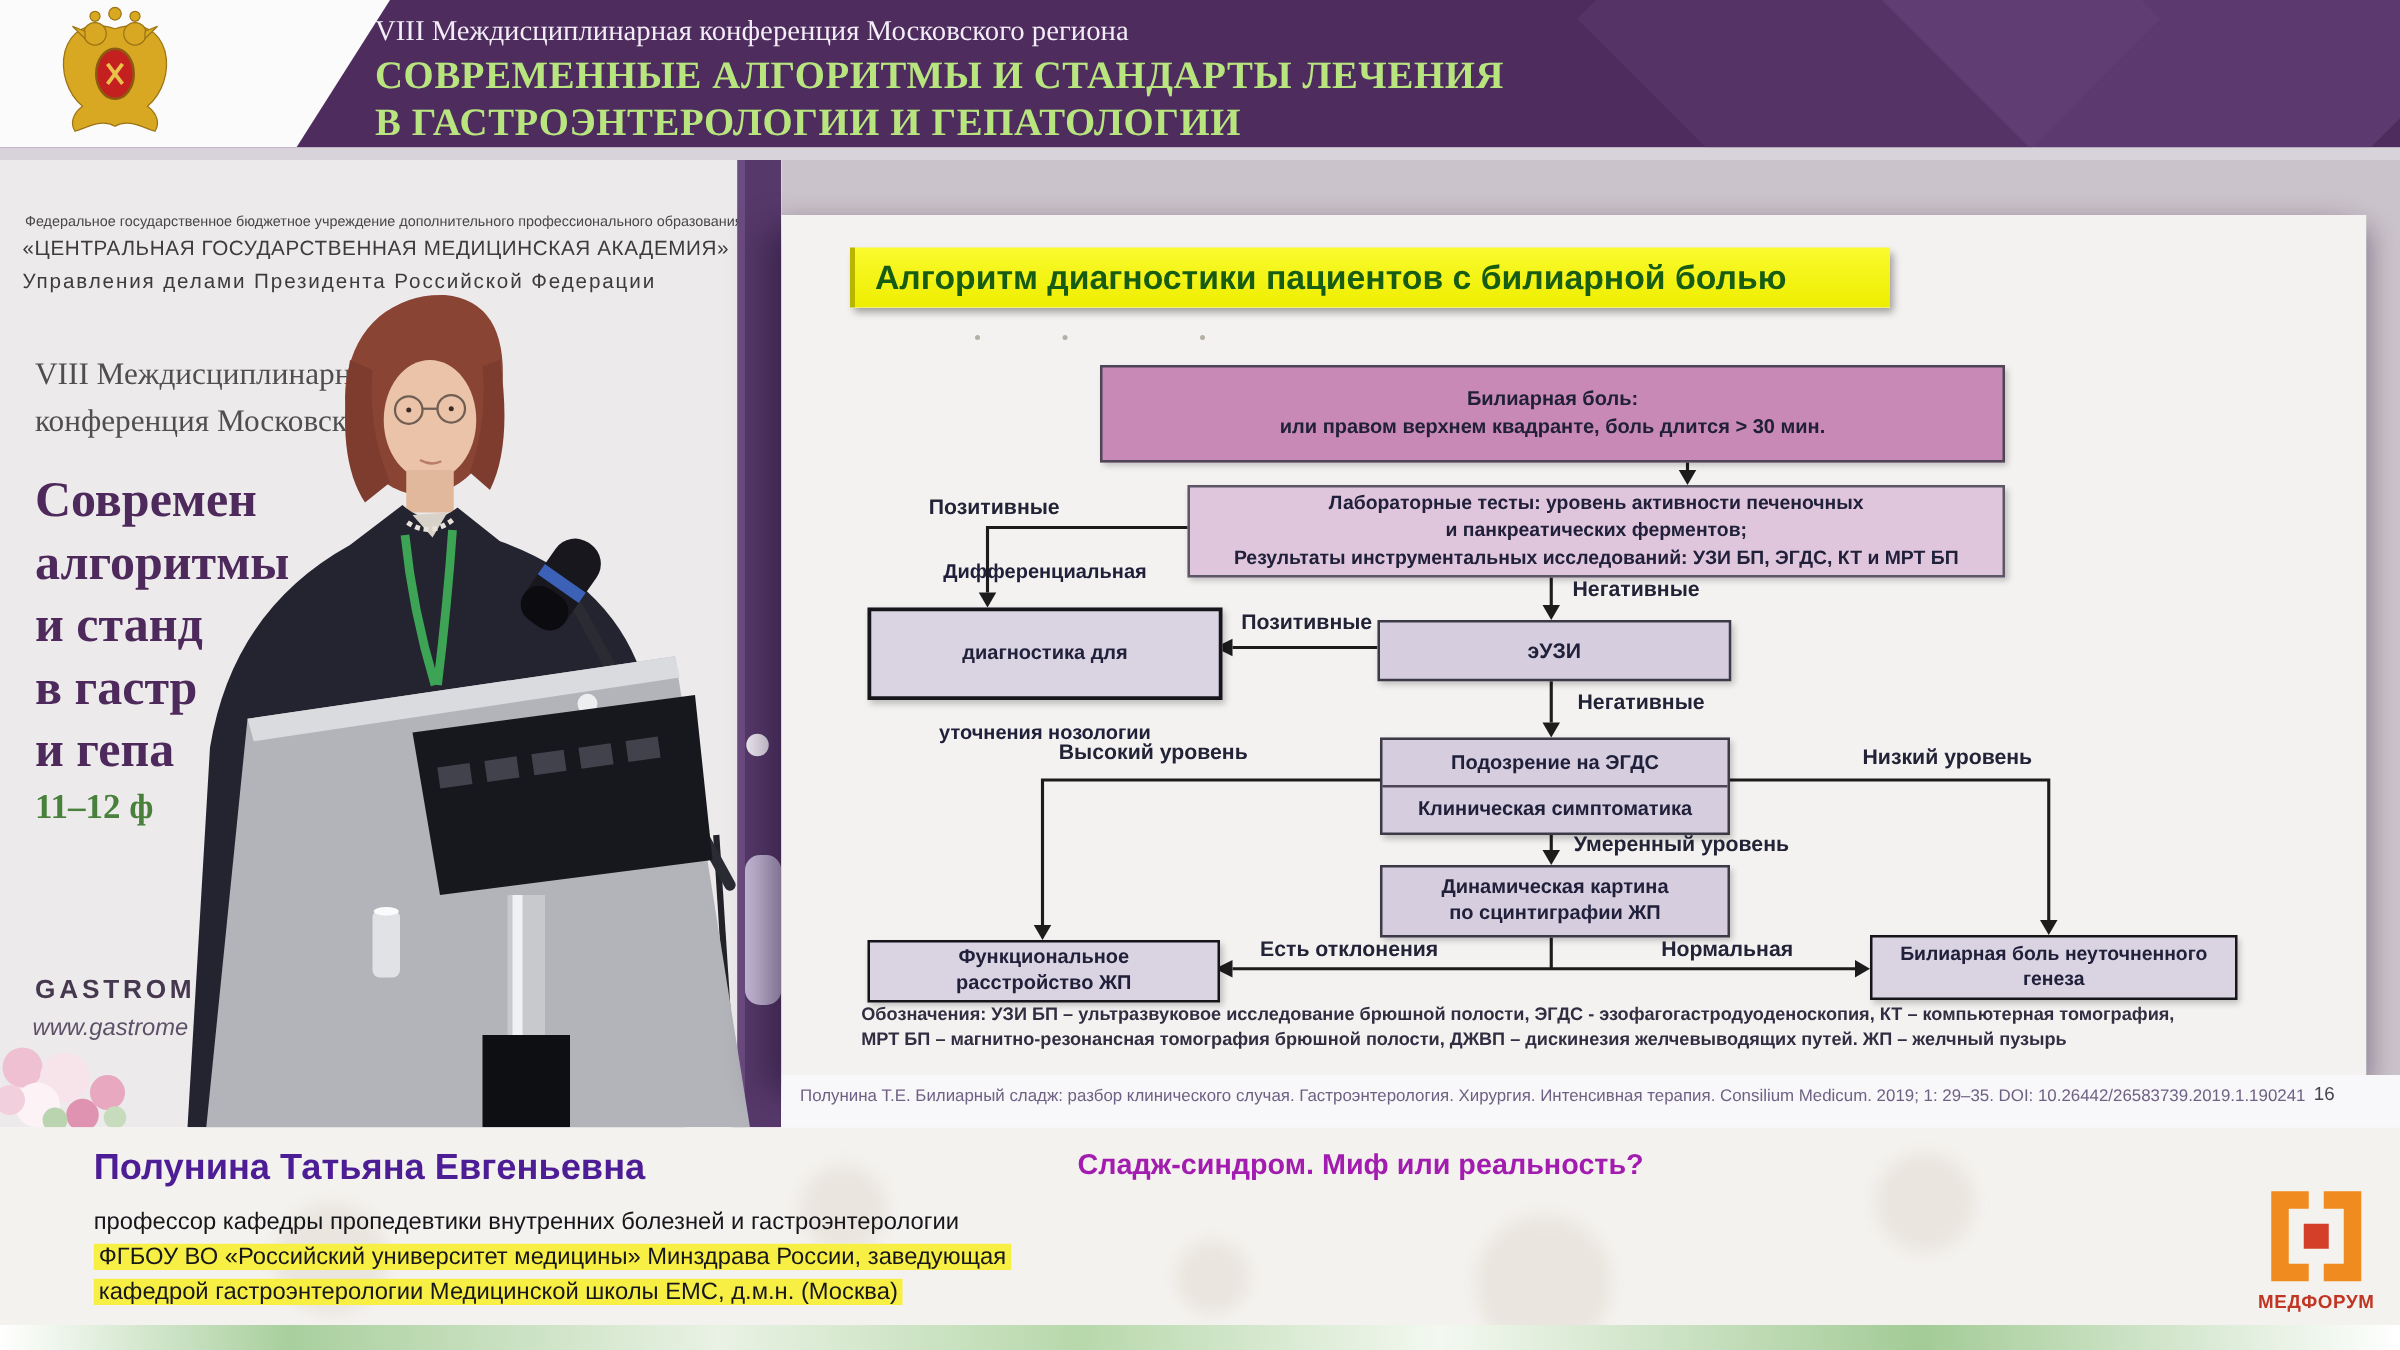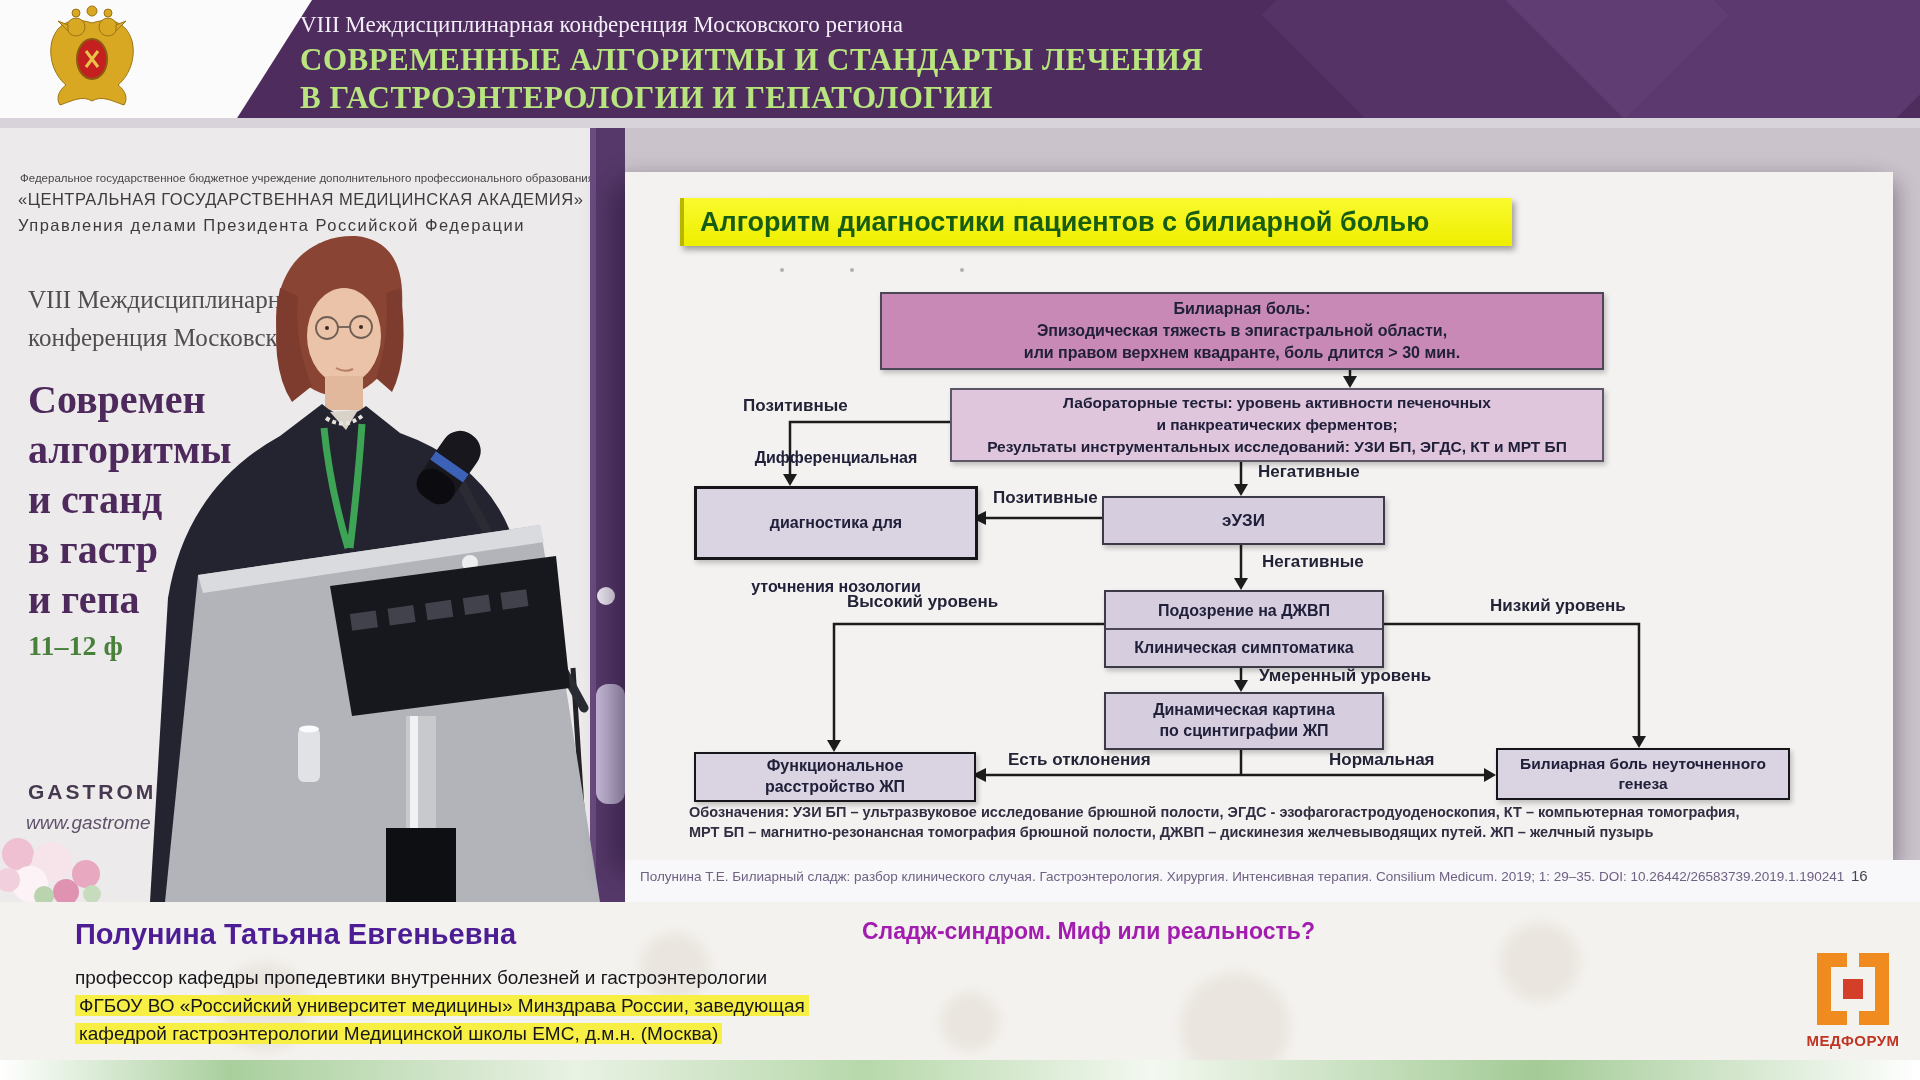--- a/index.html
+++ b/index.html
@@ -230,38 +230,37 @@
         <polygon points="202,568 216,568 209,580"></polygon>
         <polygon points="1007,564 1021,564 1014,576"></polygon>
         <polygon points="609,508 623,508 616,520"></polygon>
         <polygon points="361,596 361,610 347,603"></polygon>
         <polygon points="859,596 859,610 871,603"></polygon>
       </g>
     </svg>
 
     <div id="box-a" class="fbox">
       <span>Билиарная боль:</span>
-      <span>Эпизодическая тяжесть в эпигастральной области,</span>
       <span>или правом верхнем квадранте, боль длится &gt; 30 мин.</span>
     </div>
     <div id="box-b" class="fbox">
       <span>Лабораторные тесты: уровень активности печеночных</span>
       <span>и панкреатических ферментов;</span>
       <span>Результаты инструментальных исследований: УЗИ БП, ЭГДС, КТ и МРТ БП</span>
     </div>
     <div id="box-c" class="fbox">
       <span>Дифференциальная</span>
       <span>диагностика для</span>
       <span>уточнения нозологии</span>
     </div>
     <div id="box-d" class="fbox">
       <span>эУЗИ</span>
     </div>
     <div id="box-e" class="fbox">
-      <div class="row row1">Подозрение на ДЖВП</div>
+      <div class="row row1">Подозрение на ЭГДС</div>
       <div class="row">Клиническая симптоматика</div>
     </div>
     <div id="box-f" class="fbox">
       <span>Динамическая картина</span>
       <span>по сцинтиграфии ЖП</span>
     </div>
     <div id="box-g" class="fbox">
       <span>Функциональное</span>
       <span>расстройство ЖП</span>
     </div>

